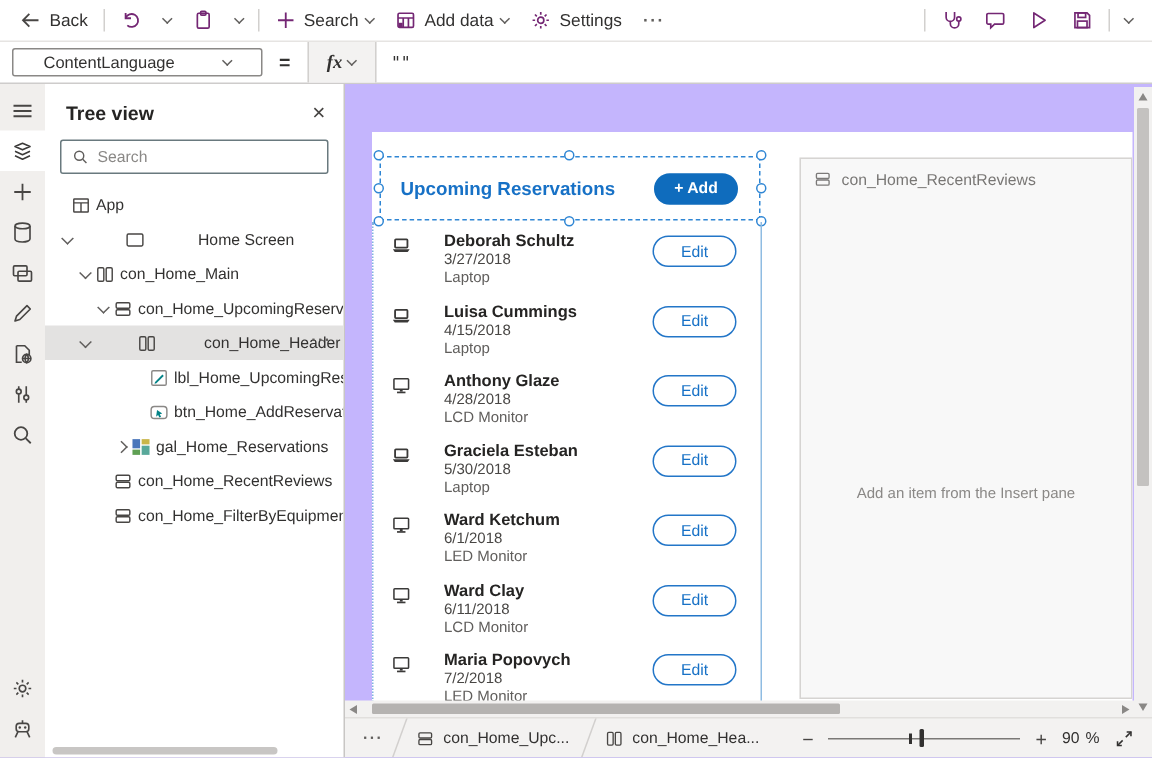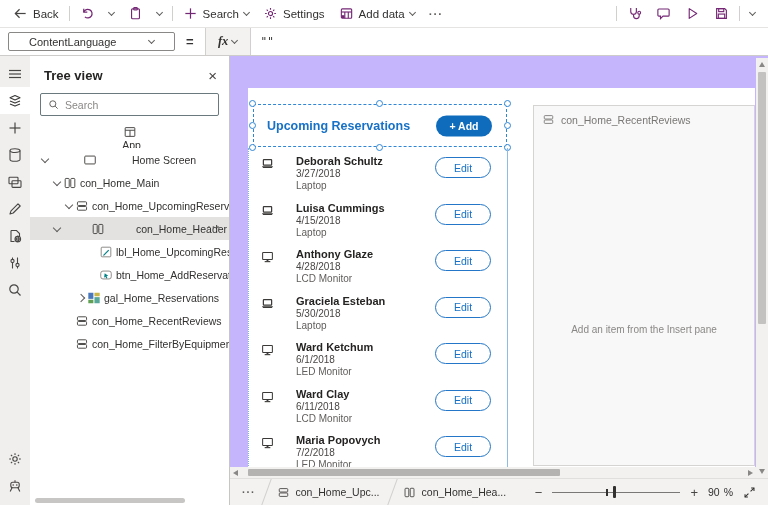--- a/index.html
+++ b/index.html
@@ -159,38 +159,38 @@
             <line x1="8" y1="2.5" x2="8" y2="13.5"></line>
             <line x1="2.5" y1="8" x2="13.5" y2="8"></line>
           </g>
         </svg>
       <span>Search</span>
       <span class="cv"></span>
     </div>
     <div class="tb-btn">
       <svg viewBox="0 0 16 16">
           <g fill="none" stroke="#742774" stroke-width="1.2">
-            <circle cx="8" cy="8" r="2.2"></circle>
-            <path d="M8 2.2 V4 M8 12 v1.8 M2.2 8 H4 M12 8 h1.8 M3.9 3.9 L5.2 5.2 M10.8 10.8 l1.3 1.3 M12.1 3.9 L10.8 5.2 M5.2 10.8 l-1.3 1.3"></path>
-          </g>
-        </svg>
-      <span>Settings</span>
-    </div>
-    <div class="tb-btn">
-      <svg viewBox="0 0 16 16">
-          <g fill="none" stroke="#742774" stroke-width="1.2">
             <rect x="2.5" y="3" width="11" height="10" rx="1"></rect>
             <line x1="2.5" y1="6.4" x2="13.5" y2="6.4"></line>
             <line x1="6.2" y1="6.4" x2="6.2" y2="13"></line>
             <line x1="9.9" y1="6.4" x2="9.9" y2="13"></line>
           </g>
           <rect x="2.8" y="9.8" width="3" height="3" fill="#742774"></rect>
         </svg>
       <span>Add data</span>
       <span class="cv"></span>
+    </div>
+    <div class="tb-btn">
+      <svg viewBox="0 0 16 16">
+          <g fill="none" stroke="#742774" stroke-width="1.2">
+            <circle cx="8" cy="8" r="2.2"></circle>
+            <path d="M8 2.2 V4 M8 12 v1.8 M2.2 8 H4 M12 8 h1.8 M3.9 3.9 L5.2 5.2 M10.8 10.8 l1.3 1.3 M12.1 3.9 L10.8 5.2 M5.2 10.8 l-1.3 1.3"></path>
+          </g>
+        </svg>
+      <span>Settings</span>
     </div>
     <div class="tb-btn dots">···</div>
   </div>
   <div class="tb-right">
     <span class="vdiv"></span>
     <div class="tb-btn">
       <svg viewBox="0 0 16 16">
           <g fill="none" stroke="#742774" stroke-width="1.2">
             <path d="M4 2.2 v3.6 a3 3 0 0 0 6 0 V2.2"></path>
             <path d="M7 8.8 v1.6 a3 3 0 0 0 6 0 V8.6"></path>
@@ -345,21 +345,21 @@
     <div class="search-box">
       <svg viewBox="0 0 16 16">
           <g fill="none" stroke="#605e5c" stroke-width="1.4">
             <circle cx="7" cy="7" r="4.4"></circle>
             <line x1="10.4" y1="10.4" x2="14" y2="14"></line>
           </g>
         </svg>
       <input placeholder="Search" style="">
     </div>
     <div class="tree" id="tree-list">
-        <div class="tree-row" style="padding-left: 4px; flex-direction: column;">
+        <div class="tree-row" style="padding-left: 4px;">
     <span class="tchev"></span>
     <span class="ticon">
             <svg viewBox="0 0 16 16">
               <g fill="none" stroke="#484644" stroke-width="1.1">
                 <rect x="2.5" y="3" width="11" height="10" rx="0.5"></rect>
                 <line x1="2.5" y1="6" x2="13.5" y2="6"></line>
                 <line x1="8" y1="6" x2="8" y2="13"></line>
               </g>
             </svg>
           </span>

